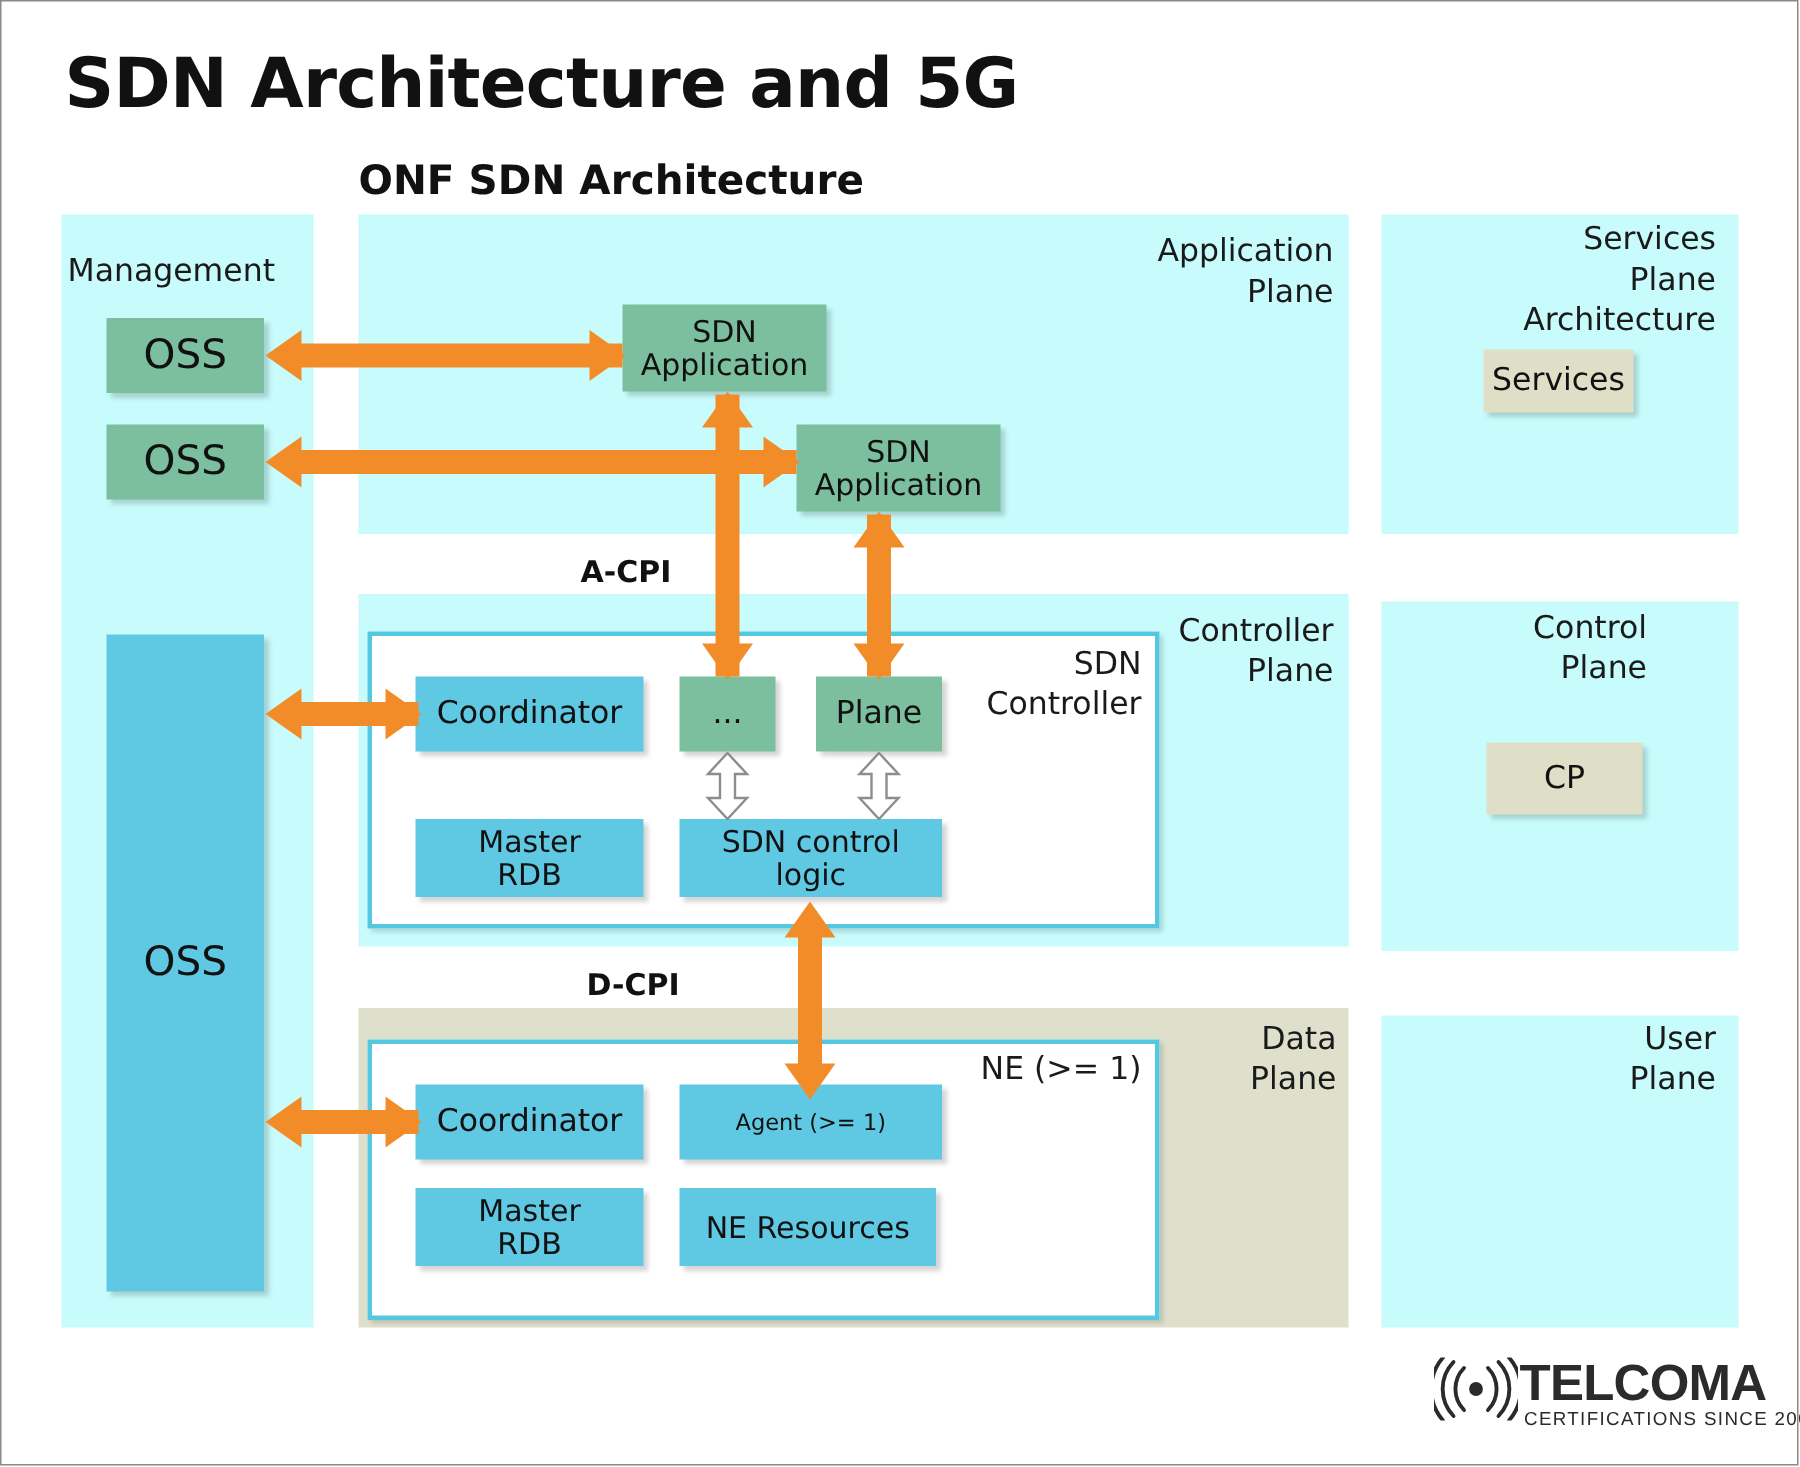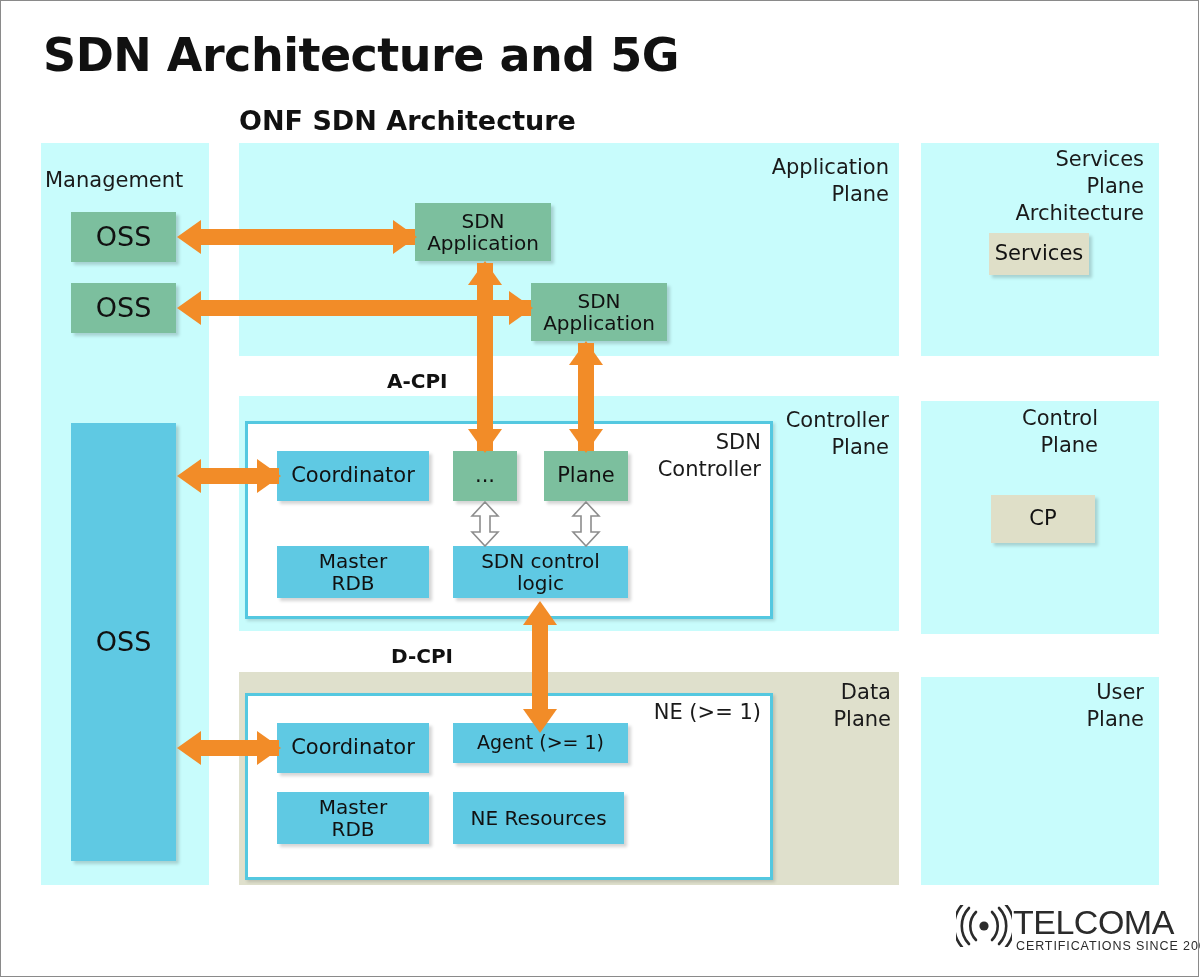--- a/index.html
+++ b/index.html
@@ -63,21 +63,21 @@
 
   
   .arrow{position:absolute;}
 
   
   .wbi{position:absolute;}
 
   
   #logo{position:absolute;left:955px;top:900px;width:230px;height:62px;}
   #logo-name{
-    position:absolute;left:57px;top:2px;font-size:34px;font-weight:400;
+    position:absolute;left:57px;top:2px;font-size:34px;font-weight:700;
     color:#2b2b2b;letter-spacing:-0.5px;font-family:"Liberation Sans",sans-serif;
     white-space:nowrap;
   }
   #logo-tag{
     position:absolute;left:60px;top:38px;font-size:12.5px;color:#2b2b2b;
     letter-spacing:0.9px;font-family:"Liberation Sans",sans-serif;white-space:nowrap;
   }
 </style>
 </head>
 <body>
@@ -131,21 +131,21 @@
   <div class="cpi" style="left:390px;top:643px;">D-CPI</div>
 
   <div class="abs panel-khaki" style="left:238px;top:671px;width:660px;height:213px;"></div>
   <div class="plane-label" style="left:790px;top:678px;width:100px;">Data
 Plane</div>
 
   <div class="inner" style="left:244px;top:692px;width:522px;height:181px;"></div>
   <div class="plane-label" style="left:600px;top:698px;width:160px;font-size:21px;text-align:right;">NE (&gt;= 1)</div>
 
   <div class="box blue" style="left:276px;top:722px;width:152px;height:50px;font-size:21px;">Coordinator</div>
-  <div class="box blue" style="left:452px;top:722px;width:175px;height:40px;font-size:19px;">Agent (&gt;= 1)</div>
+  <div class="box blue" style="left:452px;top:722px;width:175px;height:50px;font-size:15px;">Agent (&gt;= 1)</div>
   <div class="box blue" style="left:276px;top:791px;width:152px;height:52px;font-size:20px;">Master
 RDB</div>
   <div class="box blue" style="left:452px;top:791px;width:171px;height:52px;font-size:20px;">NE Resources</div>
 
   <div class="abs panel" style="left:920px;top:142px;width:238px;height:213px;"></div>
   <div class="plane-label" style="left:938px;top:145px;width:205px;">Services
 Plane
 Architecture</div>
   <div class="box beige" style="left:988px;top:232px;width:100px;height:42px;font-size:21px;">Services</div>
 

